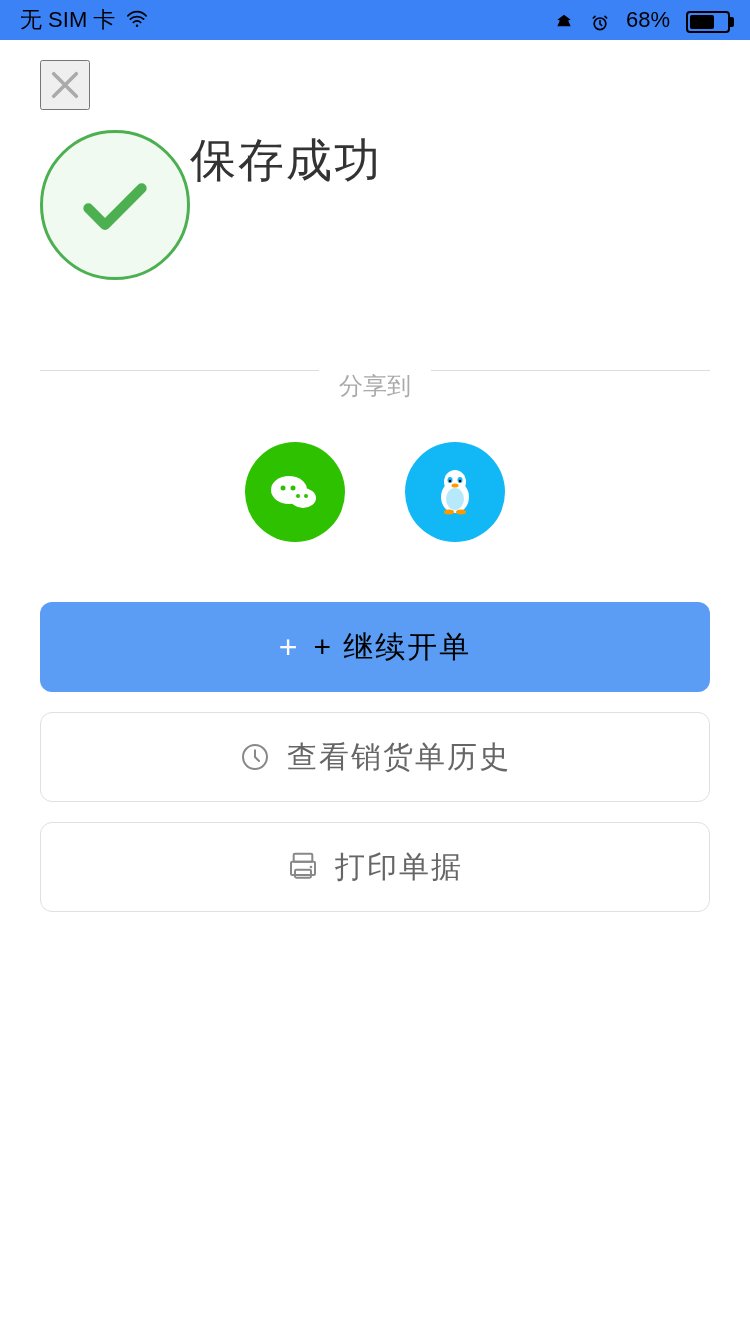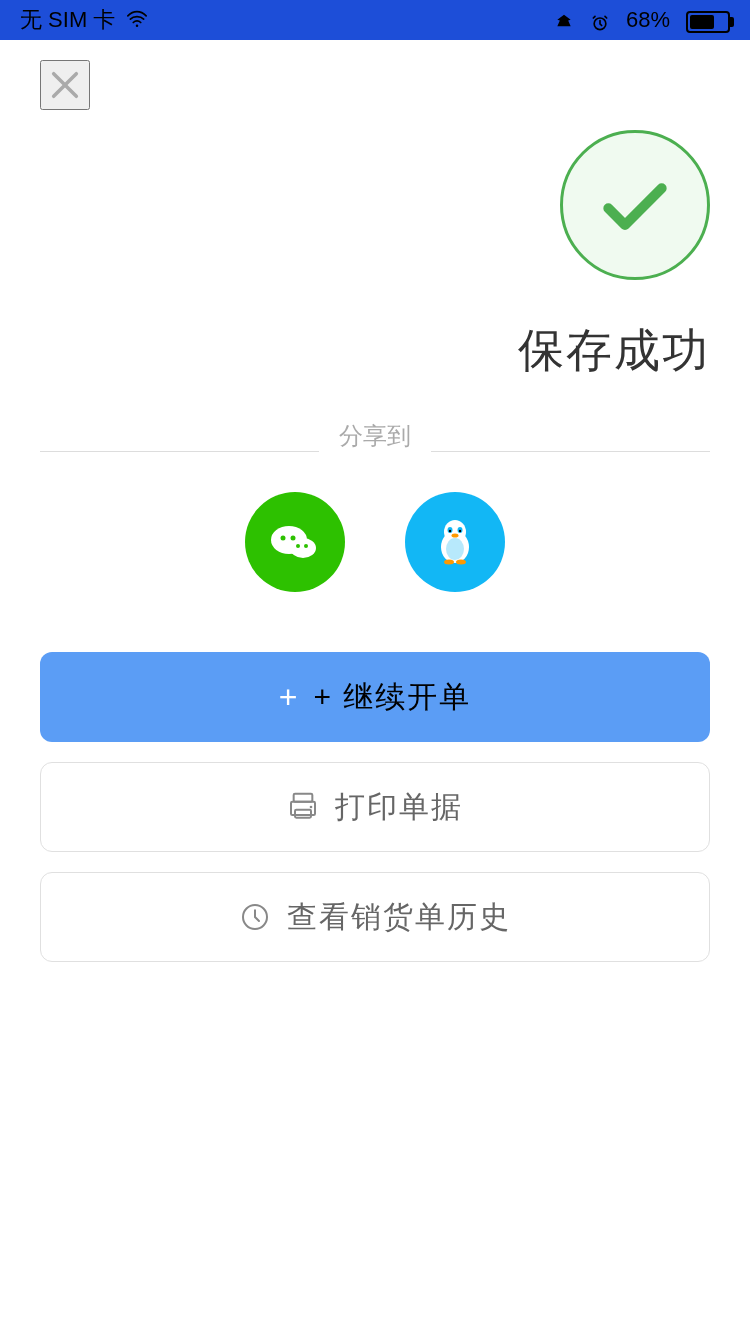--- a/index.html
+++ b/index.html
@@ -14,21 +14,21 @@
       flex-direction: column;
     }
 
     
     .status-bar {
       height: 40px;
       display: flex;
       align-items: center;
       justify-content: space-between;
       padding: 0 20px;
-      background: #1d4ed8;
+      background: #3b82f6;
     }
 
     .status-left {
       display: flex;
       align-items: center;
       gap: 8px;
       font-size: 24px;
       color: #000;
       font-weight: 500;
     }
@@ -108,23 +108,23 @@
 
     .close-button svg {
       width: 34px;
       height: 34px;
     }
 
     
     .success-section {
       width: 100%;
       display: flex;
-      flex-direction: column;
-      align-items: flex-end;
-      margin-bottom: 38px;
+      flex-direction: row;
+      align-items: flex-start;
+      margin-bottom: 50px;
     }
 
     .success-circle {
       width: 150px;
       height: 150px;
       border-radius: 50%;
       border: 3px solid #4caf50;
       background: #f0faf0;
       display: flex;
       align-items: center;
@@ -149,21 +149,21 @@
       width: 100%;
       display: flex;
       flex-direction: column;
       align-items: center;
       margin-bottom: 60px;
     }
 
     .share-divider {
       width: 100%;
       display: flex;
-      align-items: flex-end;
+      align-items: flex-start;
       gap: 20px;
       margin-bottom: 40px;
     }
 
     .divider-line {
       flex: 1;
       height: 1px;
       background: #ddd;
     }
 
@@ -335,31 +335,31 @@
   <div class="buttons-section">
 
     <button class="btn btn-primary">
       <span style="font-size:32px;color:#fff;">+</span>
       <span style="font-size:30px; color:#000000; letter-spacing:2px;">+ 继续开单</span>
     </button>
 
     <button class="btn btn-secondary">
 
       <svg width="32" height="32" viewBox="0 0 24 24">
+        <circle cx="12" cy="12" r="9" stroke="#888" stroke-width="1.5" fill="none"></circle>
+        <polyline points="12,7 12,12 15,15" stroke="#888" stroke-width="1.5" stroke-linecap="round" fill="none"></polyline>
+      </svg>
+      <span style="font-size:30px;color:#666;letter-spacing:2px;">查看销货单历史</span>
+    </button>
+
+    <button class="btn btn-secondary">
+
+      <svg width="32" height="32" viewBox="0 0 24 24">
         <rect x="5" y="2" width="14" height="6" rx="1" stroke="#888" stroke-width="1.5" fill="none"></rect>
         <rect x="3" y="8" width="18" height="10" rx="1" stroke="#888" stroke-width="1.5" fill="none"></rect>
         <rect x="6" y="14" width="12" height="6" rx="1" stroke="#888" stroke-width="1.5" fill="none"></rect>
         <circle cx="18" cy="12" r="1" fill="#888"></circle>
       </svg>
       <span style="font-size:30px;color:#666;letter-spacing:2px;">打印单据</span>
     </button>
-
-    <button class="btn btn-secondary">
-
-      <svg width="32" height="32" viewBox="0 0 24 24">
-        <circle cx="12" cy="12" r="9" stroke="#888" stroke-width="1.5" fill="none"></circle>
-        <polyline points="12,7 12,12 15,15" stroke="#888" stroke-width="1.5" stroke-linecap="round" fill="none"></polyline>
-      </svg>
-      <span style="font-size:30px;color:#666;letter-spacing:2px;">查看销货单历史</span>
-    </button>
   </div>
 
 </div>
 
 </body></html>

